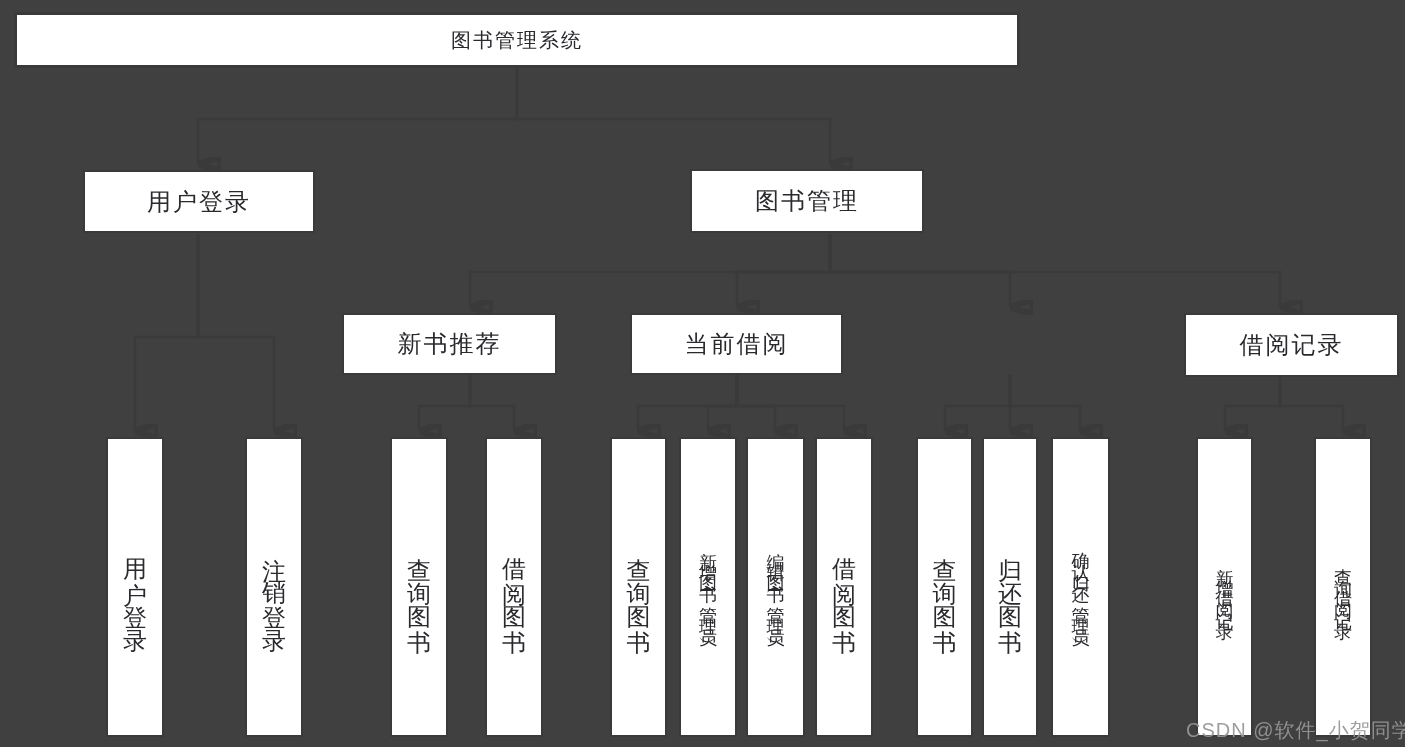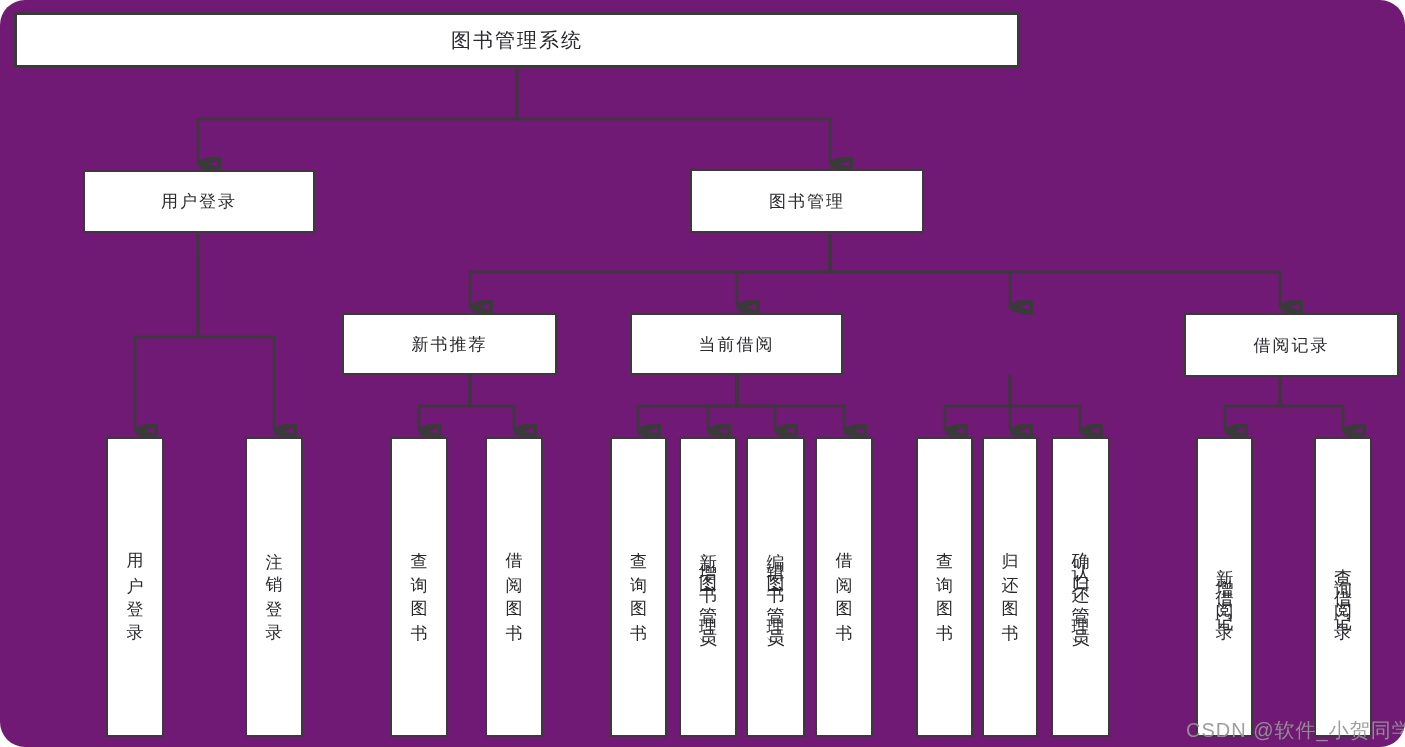--- a/index.html
+++ b/index.html
@@ -5,23 +5,22 @@
   html, body {
     margin: 0;
     padding: 0;
     background: #ffffff;
     font-family: "Liberation Sans", "DejaVu Sans", sans-serif;
   }
   .canvas {
     position: relative;
     width: 1405px;
     height: 747px;
-    background: #701a75;
+    background: #404040;
     overflow: hidden;
-    border-radius: 25px;
   }
   .connectors {
     position: absolute;
     left: 0; top: 0;
     width: 1405px;
     height: 747px;
     pointer-events: none;
   }
   .connectors path {
     fill: none;
@@ -30,21 +29,21 @@
   }
   .node {
     position: absolute;
     box-sizing: border-box;
     border: 2.5px solid #3a3a3a;
     background: #ffffff;
     display: flex;
     align-items: center;
     justify-content: center;
     color: #2a2a2e;
-    font-size: 17px;
+    font-size: 24px;
     letter-spacing: 2px;
     white-space: nowrap;
   }
   .node.root {
     border-width: 3px;
     font-size: 20px;
   }
   .vbox {
     writing-mode: vertical-rl;
     text-orientation: mixed;

